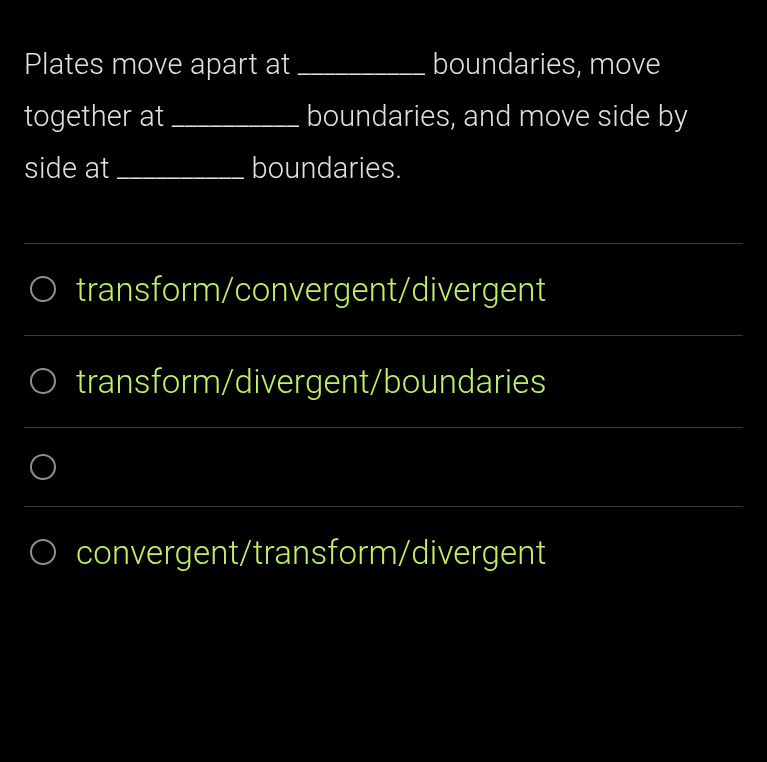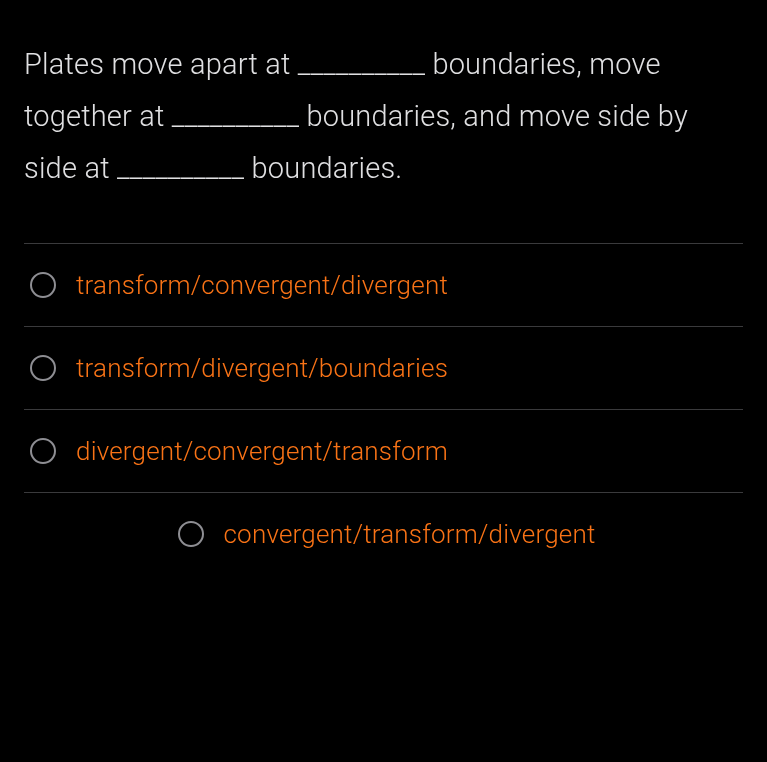--- a/index.html
+++ b/index.html
@@ -28,52 +28,50 @@
     }
     .option {
       display: flex;
       align-items: center;
       padding: 26px 0 26px 6px;
       border-bottom: 1px solid #3a3a3c;
       cursor: pointer;
     }
     .option:last-child {
       border-bottom: none;
-      justify-content: center;
     }
     .radio-circle {
       width: 26px;
       height: 26px;
       border-radius: 50%;
       border: 2px solid #8e8e93;
       margin-right: 20px;
       flex-shrink: 0;
     }
     .option-label {
-      font-size: 26px;
-      color: #f97316;
+      font-size: 33px;
+      color: #bef264;
       letter-spacing: 0.2px;
       font-weight: 300;
     }
   </style>
 </head>
 <body>
 
 <div class="question-text">Plates move apart at __________ boundaries, move together at __________ boundaries, and move side by side at __________ boundaries.</div>
 
 <div class="options-container">
   <div class="option">
     <div class="radio-circle"></div>
     <div class="option-label">transform/convergent/divergent</div>
   </div>
   <div class="option">
     <div class="radio-circle"></div>
     <div class="option-label">transform/divergent/boundaries</div>
   </div>
   <div class="option">
     <div class="radio-circle"></div>
-    <div class="option-label">divergent/convergent/transform</div>
   </div>
   <div class="option">
     <div class="radio-circle"></div>
     <div class="option-label">convergent/transform/divergent</div>
   </div>
 </div>
 
 </body></html>

